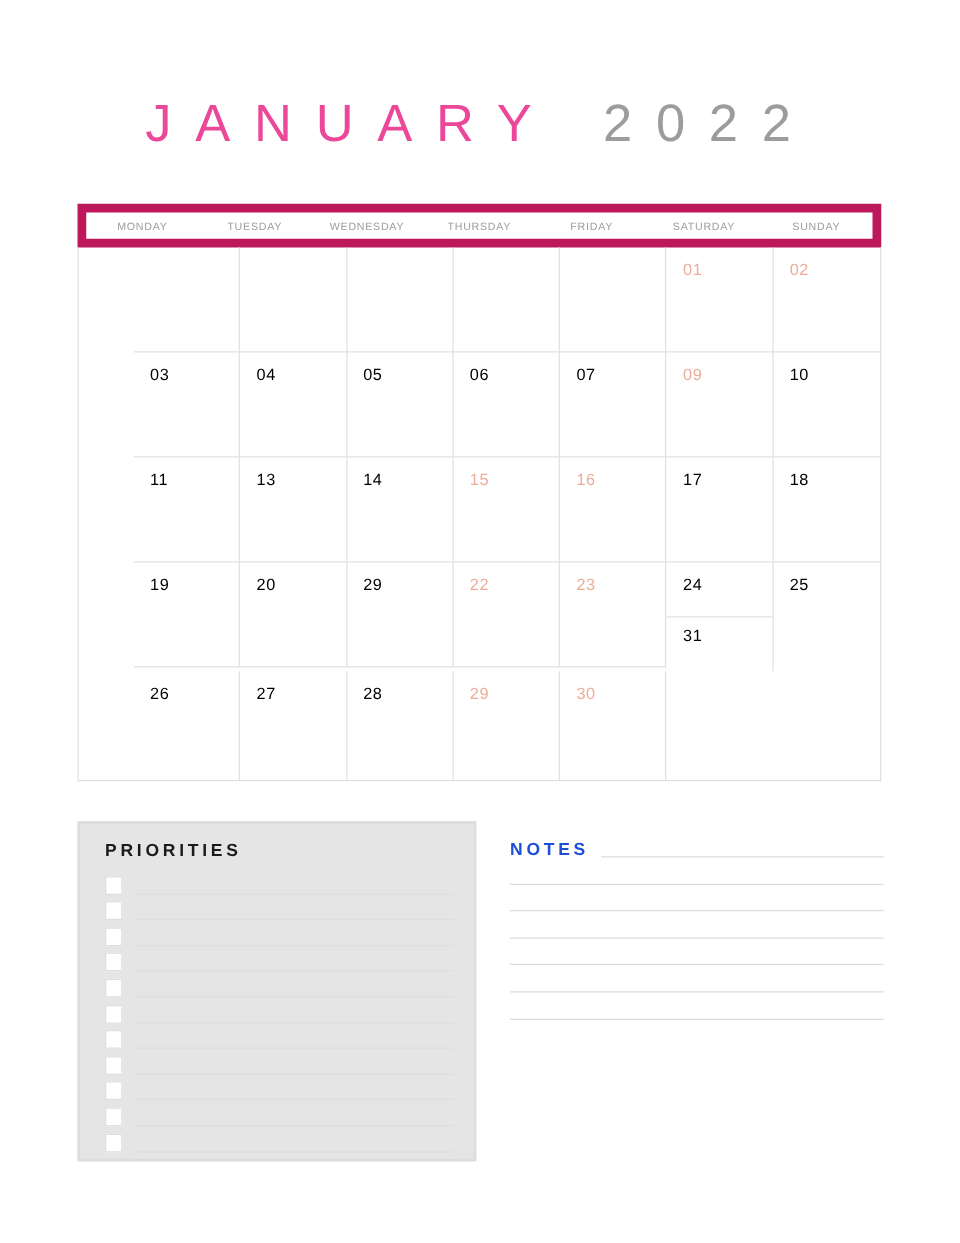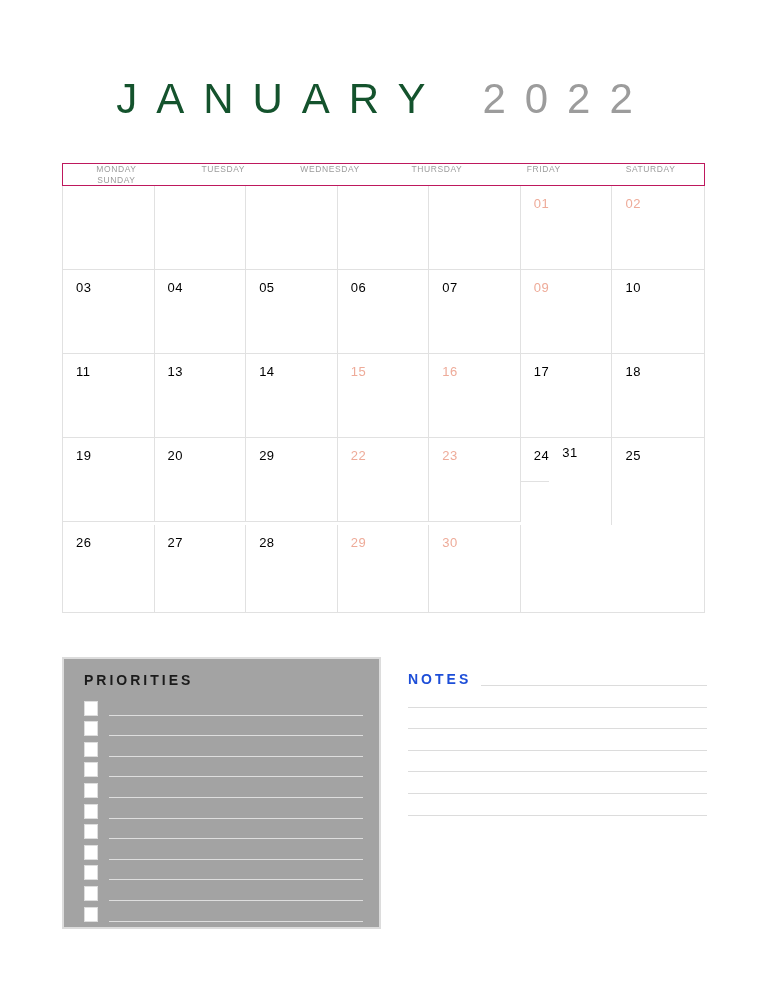--- a/index.html
+++ b/index.html
@@ -12,68 +12,69 @@
   }
 
   
   .title{
     position:absolute;top:78px;left:0;width:768px;
     text-align:center;
     font-size:42px;font-weight:300;line-height:1;
     letter-spacing:19px;
     white-space:nowrap;
   }
-  .title .month{color:#14532d;}
+  .title .month{color:#ec4899;}
   .title .year{color:#9c9c9c;margin-left:8px;text-align:center;}
 
   
   .calendar{
     position:absolute;left:62px;top:163px;width:643px;
   }
   .cal-header{
-    display:grid;grid-template-columns:repeat(6,1fr);
-    border:1px solid #be185d;
+    display:grid;grid-template-columns:repeat(7,1fr);
+    border:7px solid #be185d;
     height:21px;
   }
   .cal-header .dow{
     display:flex;align-items:center;justify-content:center;
     font-size:8.5px;color:#9c9c9c;letter-spacing:0.6px;
   }
   .cal-body{
     display:grid;grid-template-columns:repeat(7,1fr);
     border-left:1px solid #e1e1e1;
     border-right:1px solid #e1e1e1;
     border-bottom:1px solid #e1e1e1;
+    padding-left:44px;
   }
   .cal-cell{
     border-right:1px solid #e1e1e1;
     border-bottom:1px solid #e1e1e1;
     height:84px;
     box-sizing:border-box;
   }
   .cal-cell:nth-child(7n){border-right:none;}
   .cal-body .row-last .cal-cell, .cal-cell.last-row{height:87px;border-bottom:none;}
   .day-num{
     display:block;
     padding:10px 0 0 13px;
     font-size:13px;color:#000000;letter-spacing:0.5px;
   }
   .day-num.weekend{color:#eeab99;}
-  .cal-cell.split{display:flex;flex-direction:row;padding:0;}
+  .cal-cell.split{display:flex;flex-direction:column;padding:0;}
   .cal-cell.split .half-top{height:44px;border-bottom:1px solid #e1e1e1;box-sizing:border-box;}
   .cal-cell.split .half-bottom{flex:1;}
   .cal-cell.split .half-bottom .day-num{padding-top:7px;}
 
   
   .priorities{
     position:absolute;left:62px;top:657px;
     width:319px;height:272px;
     border:2px solid #dcdcdc;
     box-sizing:border-box;
-    background:#a3a3a3;
+    background:#e5e5e5;
   }
   .priorities .heading{
     margin:13px 0 7px 20px;
     font-size:14px;font-weight:bold;color:#1b1b1b;
     letter-spacing:3px;
   }
   .p-rows{margin:0 16px 0 20px;}
   .p-row{
     display:flex;align-items:flex-end;
     height:20.6px;

